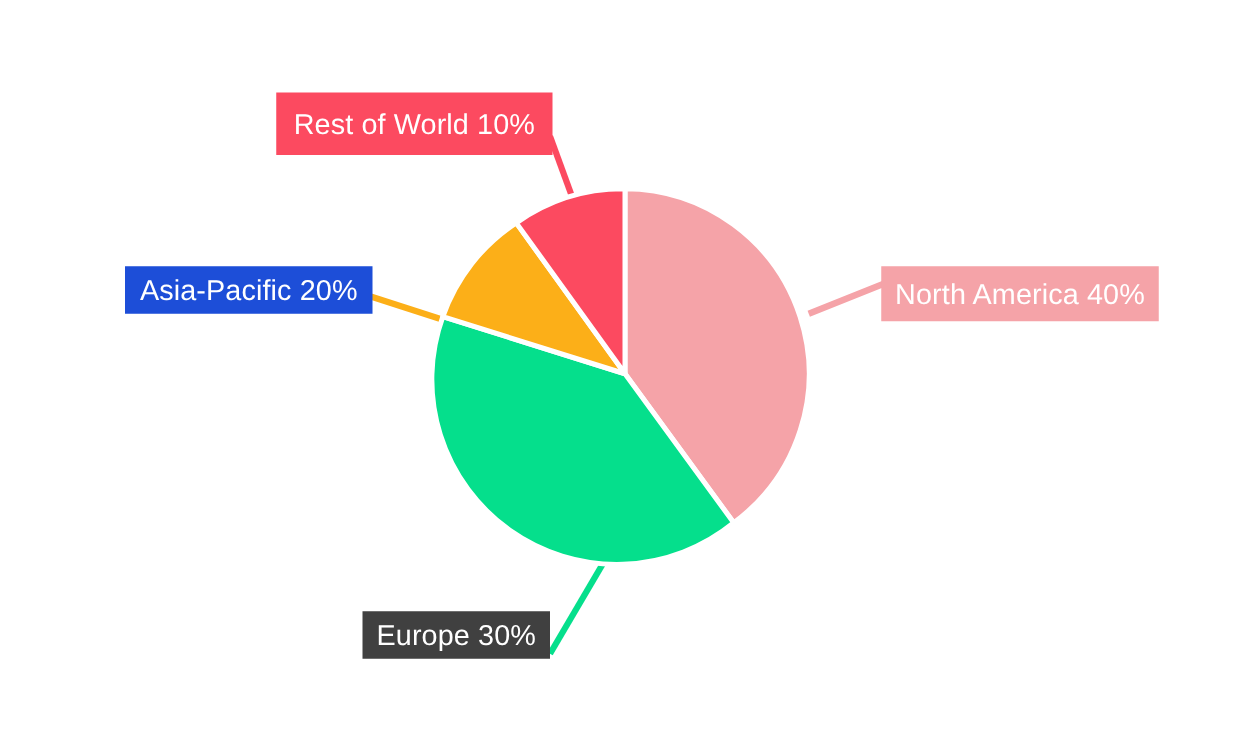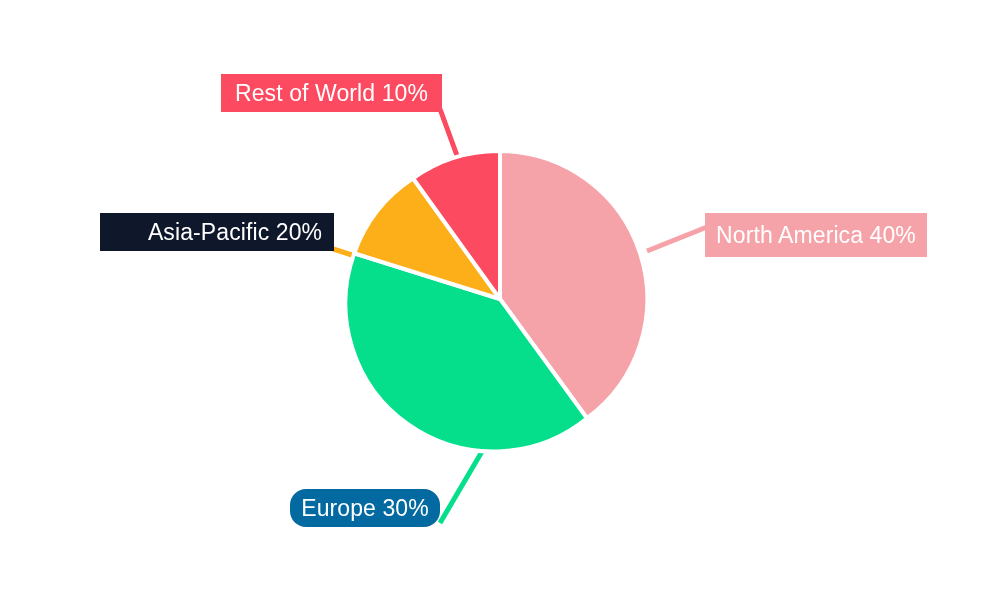--- a/index.html
+++ b/index.html
@@ -50,21 +50,21 @@
   #label-asia-pacific {
     left: 100px;
     top: 213px;
     width: 198px;
     height: 38px;
   }
   #label-rest-of-world {
     left: 221px;
     top: 74px;
     width: 221px;
-    height: 38px;
+    height: 50px;
   }
 </style>
 </head>
 <body>
 
 <div id="chart-root">
 
   <svg id="pie-svg" width="1000" height="600" viewBox="0 0 1000 600">
 
     <line x1="647" y1="251" x2="707" y2="227" stroke="#F5A3A8" stroke-width="5"></line>
@@ -79,19 +79,19 @@
 
     <path d="M 500 299 L 586.99 418.21 A 148 148 0 0 1 354.26 253.26 Z" fill="#05DF8C" stroke="#FFFFFF" stroke-width="4" stroke-linejoin="round"></path>
 
     <path d="M 500 299 L 354.26 253.26 A 148 148 0 0 1 413.00 178.28 Z" fill="#FCAF18" stroke="#FFFFFF" stroke-width="4" stroke-linejoin="round"></path>
 
     <path d="M 500 299 L 413.00 178.28 A 148 148 0 0 1 500 151 Z" fill="#FC4A60" stroke="#FFFFFF" stroke-width="4" stroke-linejoin="round"></path>
   </svg>
 
   <div class="slice-label" id="label-north-america" style="background:#F5A3A8;">North America 40%</div>
 
-  <div class="slice-label" id="label-europe" style="background:#0369a1;border-radius:16px;">Europe 30%</div>
+  <div class="slice-label" id="label-europe" style="background:#404040;">Europe 30%</div>
 
-  <div class="slice-label" id="label-asia-pacific" style="background:#0f172a;padding-left:36px;">Asia-Pacific 20%</div>
+  <div class="slice-label" id="label-asia-pacific" style="background:#1d4ed8;">Asia-Pacific 20%</div>
 
   <div class="slice-label" id="label-rest-of-world" style="background:#FC4A60;">Rest of World 10%</div>
 
 </div>
 
 </body></html>

